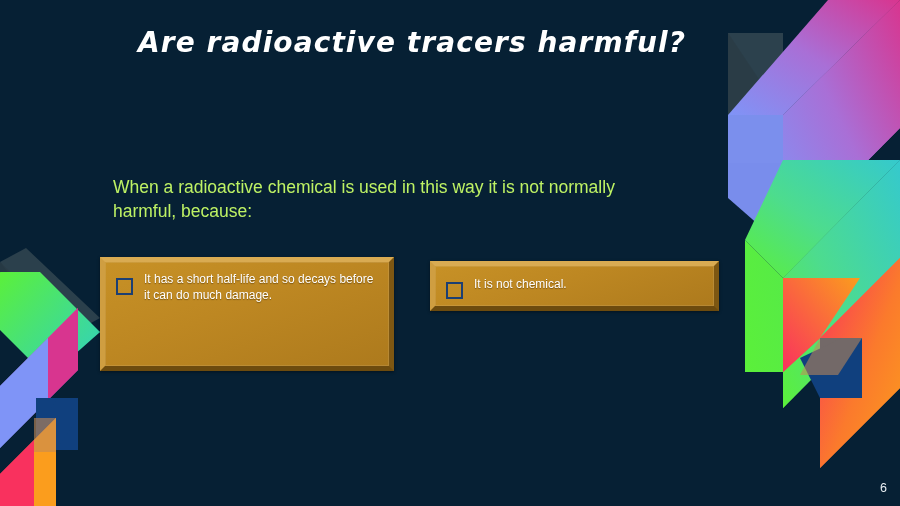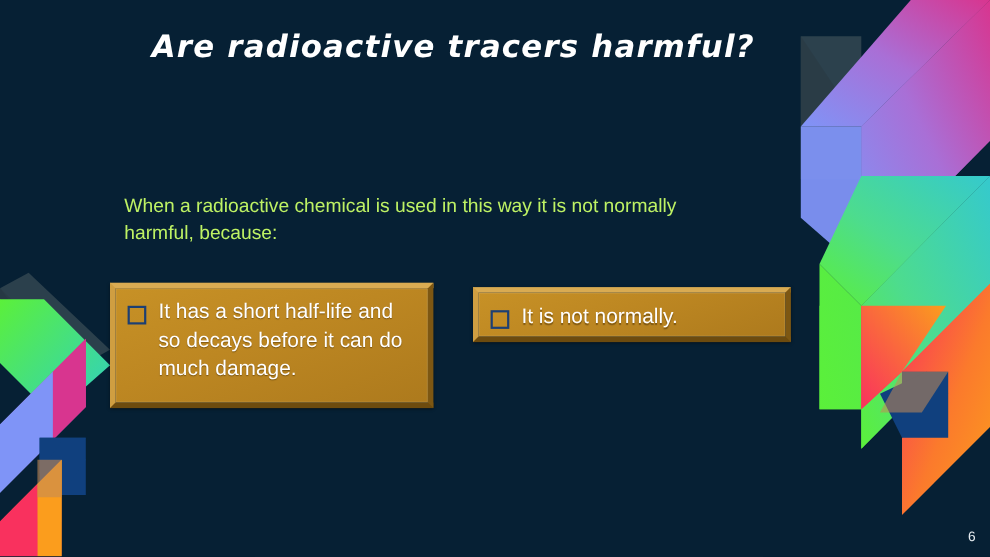--- a/index.html
+++ b/index.html
@@ -92,21 +92,21 @@
     flex: 0 0 auto;
     width: 13px;
     height: 13px;
     border: 2.5px solid #1c3f73;
     background: transparent;
     margin-top: 7px;
     margin-right: 11px;
   }
   .box-text {
     color: #ffffff;
-    font-size: 19px;
+    font-size: 12px;
     line-height: 1.36;
     font-family: "Liberation Sans", sans-serif;
     text-shadow: 0 1px 1px rgba(70,45,5,0.55);
   }
   #box-2 .box-text { margin-top: 1px; }
   #box-1 .box-text { margin-top: 0px; }
 
   
   #page-number {
     position: absolute;
@@ -206,18 +206,18 @@
 
   <div id="body-text">When a radioactive chemical is used in this way it is not normally harmful, because:</div>
 
   <div class="gold-box" id="box-1">
     <span class="bullet-sq"></span>
     <span class="box-text">It has a short half-life and so decays before it can do much damage.</span>
   </div>
 
   <div class="gold-box" id="box-2">
     <span class="bullet-sq"></span>
-    <span class="box-text">It is not normally.</span>
+    <span class="box-text">It is not chemical.</span>
   </div>
 
   <div id="page-number">6</div>
 
 </div>
 
 </body></html>

